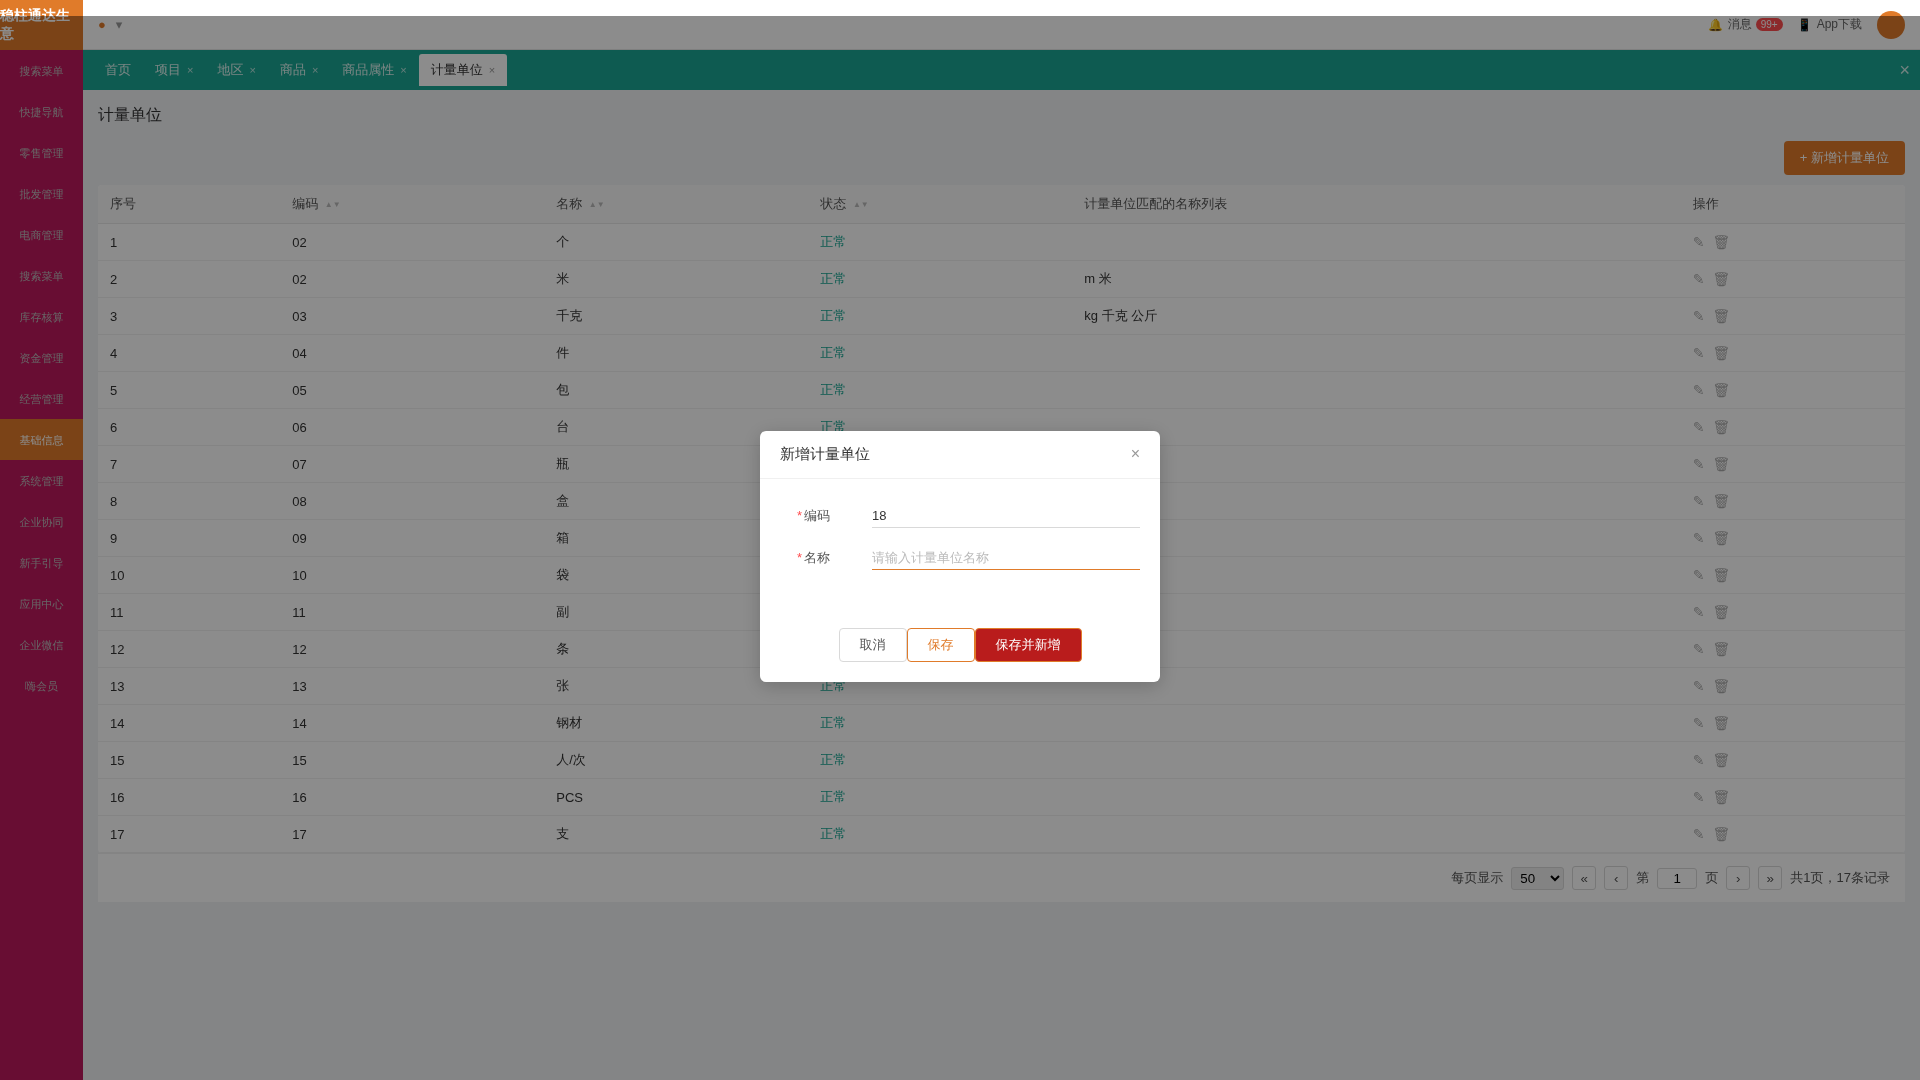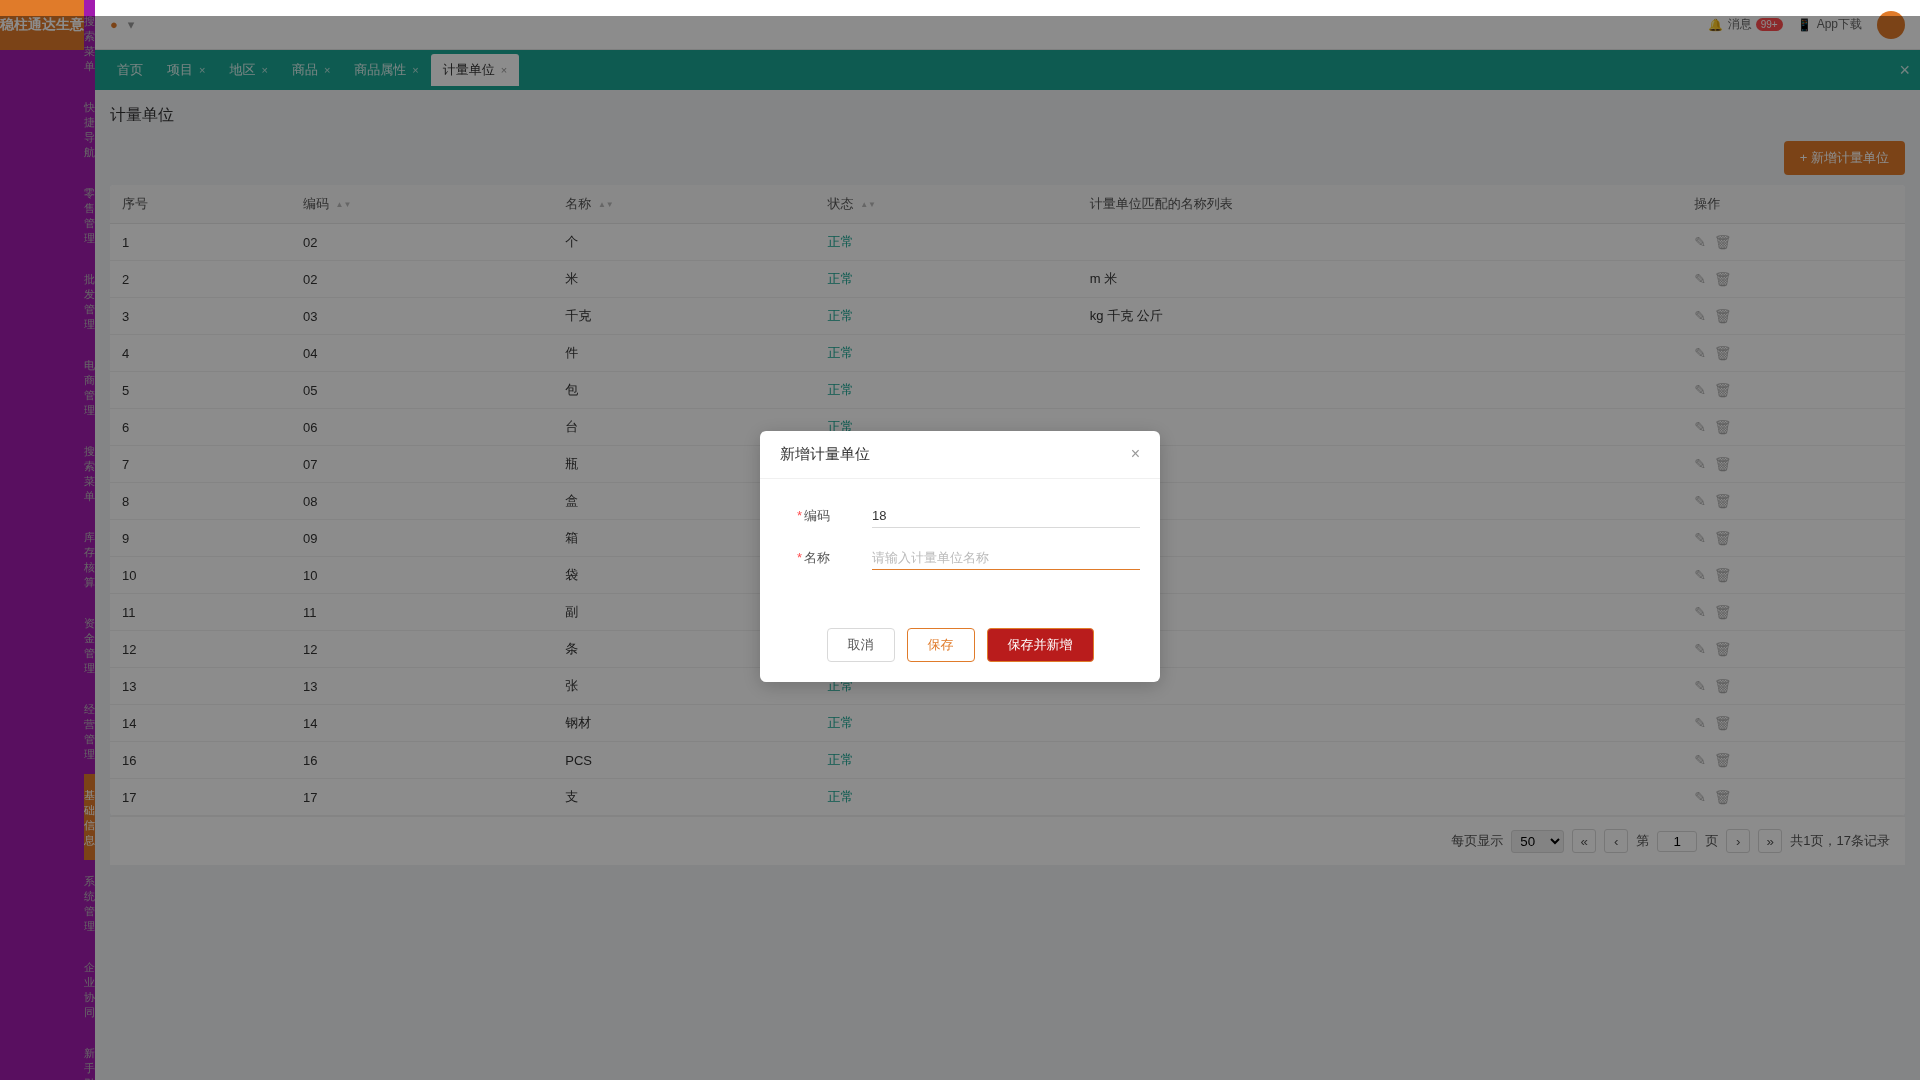--- a/index.html
+++ b/index.html
@@ -1,19 +1,19 @@
 <!DOCTYPE html>
 <html><head>
   <meta charset="utf-8">
   <style>
     * { box-sizing: border-box; margin: 0; padding: 0; }
     body { font-family: 'Microsoft YaHei', Arial, sans-serif; font-size: 13px; background: #f0f2f5; display: flex; height: 1080px; overflow: hidden; }
 
     
-    .sidebar { width: 95px; background: #a21caf; color: #ccc; display: flex; flex-direction: row; height: 100%; flex-shrink: 0; }
+    .sidebar { width: 83px; background: #be185d; color: #ccc; display: flex; flex-direction: column; height: 100%; flex-shrink: 0; }
     .sidebar-logo { background: #e07b2a; height: 50px; display: flex; align-items: center; justify-content: center; color: white; font-weight: bold; font-size: 14px; flex-shrink: 0; }
     .sidebar-nav-item { padding: 12px 0; text-align: center; color: #bbb; font-size: 11px; cursor: pointer; position: relative; }
     .sidebar-nav-item.active { background: #e07b2a; color: white; }
     .sidebar-nav-item .nav-label { display: block; margin-top: 2px; }
 
     
     .main { flex: 1; display: flex; flex-direction: column; overflow: hidden; }
 
     
     .topbar { background: white; height: 50px; display: flex; align-items: center; justify-content: space-between; padding: 0 15px; border-bottom: 1px solid #e8e8e8; flex-shrink: 0; }
@@ -60,21 +60,21 @@
     .modal-header { display: flex; align-items: center; justify-content: space-between; padding: 14px 20px; border-bottom: 1px solid #f0f0f0; }
     .modal-title { font-size: 15px; font-weight: 500; color: #333; }
     .modal-close { cursor: pointer; color: #999; font-size: 16px; }
     .modal-body { padding: 25px 20px; }
     .form-row { display: flex; align-items: center; margin-bottom: 18px; }
     .form-label { width: 60px; text-align: right; color: #555; font-size: 13px; padding-right: 10px; flex-shrink: 0; }
     .form-label .required { color: #ff4d4f; margin-right: 2px; }
     .form-input { flex: 1; border: none; border-bottom: 1px solid #d9d9d9; padding: 4px 0; font-size: 13px; outline: none; color: #333; margin-left: 32px; }
     .form-input.name-input { border-bottom-color: #e07b2a; }
     .form-input::placeholder { color: #bbb; }
-    .modal-footer { display: flex; justify-content: center; gap: 12px; padding: 15px 20px 20px; }
+    .modal-footer { display: flex; justify-content: center; gap: 0; padding: 15px 20px 20px; }
     .btn-cancel { border: 1px solid #d9d9d9; background: white; padding: 7px 20px; border-radius: 4px; cursor: pointer; font-size: 13px; color: #555; }
     .btn-save { border: 1px solid #e07b2a; background: white; color: #e07b2a; padding: 7px 20px; border-radius: 4px; cursor: pointer; font-size: 13px; }
     .btn-save-add { background: #b91c1c; color: white; border: 1px solid #e07b2a; padding: 1px 20px; border-radius: 4px; cursor: pointer; font-size: 13px; }
 
     .sort-arrows { display: inline-flex; flex-direction: column; margin-left: 3px; font-size: 8px; color: #bbb; vertical-align: middle; line-height: 1; }
   </style>
 </head>
 <body>
 
 <div class="sidebar">
@@ -387,20 +387,33 @@
       <td><span class="status-normal">正常</span></td>
       <td></td>
       <td>
         <div class="action-icons">
           <span class="action-icon">✎</span>
           <span class="action-icon">🗑</span>
         </div>
       </td>
     </tr>
             <tr>
+      <td>15</td>
+      <td>15</td>
+      <td>人/次</td>
+      <td><span class="status-normal">正常</span></td>
+      <td></td>
+      <td>
+        <div class="action-icons">
+          <span class="action-icon">✎</span>
+          <span class="action-icon">🗑</span>
+        </div>
+      </td>
+    </tr>
+            <tr>
       <td>16</td>
       <td>16</td>
       <td>PCS</td>
       <td><span class="status-normal">正常</span></td>
       <td></td>
       <td>
         <div class="action-icons">
           <span class="action-icon">✎</span>
           <span class="action-icon">🗑</span>
         </div>

